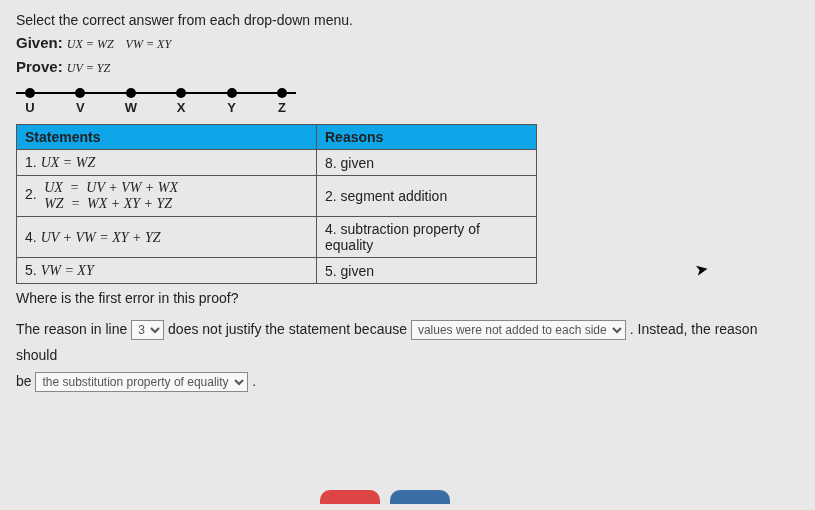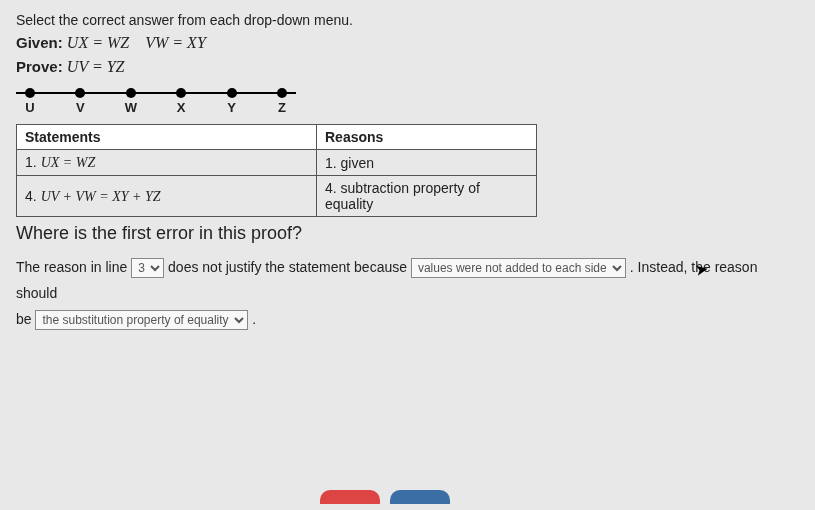--- a/index.html
+++ b/index.html
@@ -10,21 +10,21 @@
     font-size: 14px;
     background: #e8e8e8;
     color: #222;
     width: 815px;
     height: 510px;
     overflow: hidden;
     position: relative;
   }
   .instr { font-size: 14px; }
   .given, .prove { margin: 6px 0; font-size: 15px; }
-  .mathi { font-style: italic; font-family: "Times New Roman", serif; font-size: 16px; }
+  .mathi { font-style: italic; font-family: "Times New Roman", serif; font-size: 12px; }
   .label { font-weight: bold; }
   .numline {
     position: relative;
     width: 280px;
     height: 30px;
     margin: 10px 0 8px 0;
   }
   .nl-line {
     position: absolute;
     top: 6px; left: 0; right: 0;
@@ -50,27 +50,27 @@
     border-collapse: collapse;
     margin-top: 0;
   }
   table.proof td, table.proof th {
     border: 1px solid #555;
     padding: 4px 8px;
     text-align: left;
     font-size: 14px;
     vertical-align: middle;
   }
-  table.proof th { font-weight: bold; background: #ffffff; }
+  table.proof th { font-weight: bold; background: #0ea5e9; }
   .stmt-col { width: 300px; }
   .reason-col { width: 220px; }
   .stmt { font-family: "Times New Roman", serif; font-style: italic; font-size: 16px; margin-top: 46px; }
   .stmt .num { font-style: normal; font-family: Arial; font-size: 14px; margin-right:4px;}
   .row2 .inner { display:inline-block; vertical-align:middle; }
-  .where { margin-top: 6px; font-size: 18px; }
+  .where { margin-top: 6px; font-size: 14px; }
   .answerline { margin-top: 10px; font-size: 14px; line-height: 26px; }
   select.dd {
     font-size: 12px;
     background: #f8f8f8;
     border: 1px solid #888;
     padding: 1px 2px;
     color: #555;
   }
   .cursor {
     position: absolute;
@@ -129,25 +129,39 @@
 </div>
 
 <table class="proof">
   <tbody>
       <tr>
     <th class="stmt-col">Statements</th>
     <th class="reason-col">Reasons</th>
   </tr>
   <tr>
     <td class="stmt"><span class="num">1.</span><span>UX = WZ</span></td>
-    <td>1. given</td>
+    <td>8. given</td>
+  </tr>
+  <tr class="row2">
+    <td class="stmt">
+      <span class="num">2.</span>
+      <span class="inner">
+        <span>UX &nbsp;=&nbsp; UV + VW + WX</span><br>
+        <span>WZ &nbsp;=&nbsp; WX + XY + YZ</span>
+      </span>
+    </td>
+    <td>2. segment addition</td>
   </tr>
   <tr>
     <td class="stmt"><span class="num">4.</span><span>UV + VW = XY + YZ</span></td>
     <td>4. subtraction property of equality</td>
+  </tr>
+  <tr>
+    <td class="stmt"><span class="num">5.</span><span>VW = XY</span></td>
+    <td>5. given</td>
   </tr>
 </tbody>
   </table>
 
 <div class="where">Where is the first error in this proof?</div>
 
 <div class="answerline">
   <span>The reason in line</span>
   <select class="dd">
     <option>3</option>

